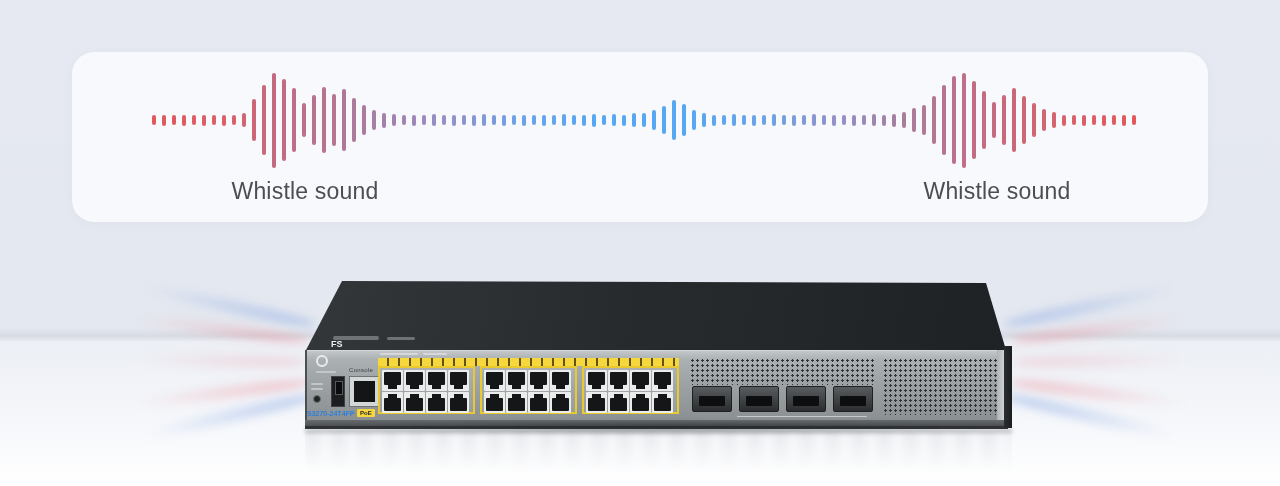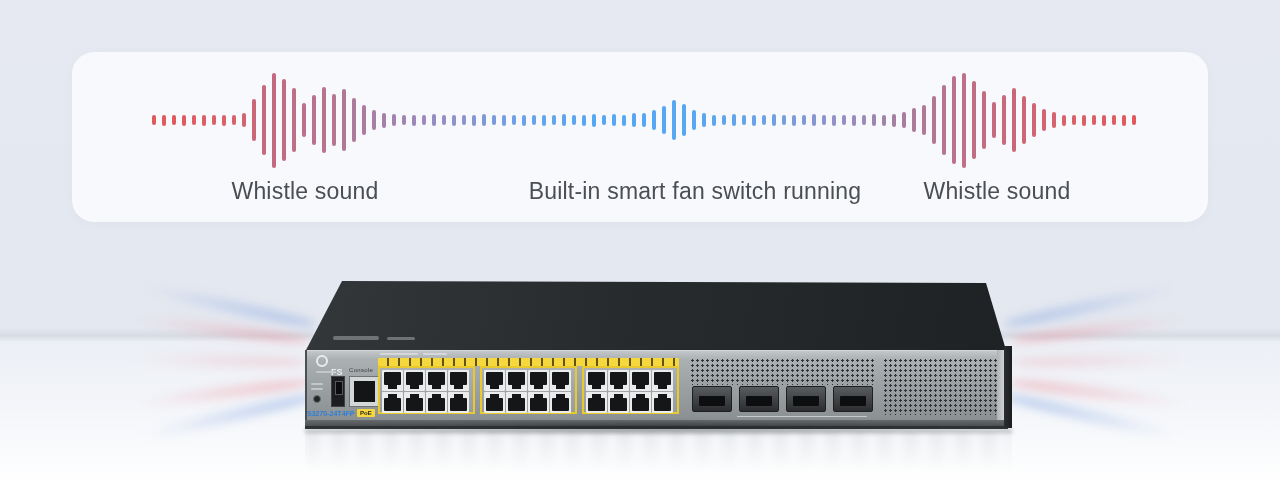--- a/index.html
+++ b/index.html
@@ -42,21 +42,21 @@
     border-top:1px solid #d4d7d8;box-sizing:border-box;
   }
   .front-left-edge{position:absolute;left:0;top:70px;width:2px;height:70px;background:#4b4f51;}
   .bottom-strip{position:absolute;left:0;top:140px;width:700px;height:6px;background:linear-gradient(180deg,#676b6d,#4e5254);}
   .bottom-edge{position:absolute;left:0;top:146px;width:703px;height:3px;background:#2e3133;}
   .right-bezel{position:absolute;left:692px;top:70px;width:7px;height:70px;background:linear-gradient(90deg,#aeb2b4,#d0d3d5);}
   .right-side{position:absolute;left:699px;top:66px;width:8px;height:82px;background:linear-gradient(90deg,#2b2e30,#1b1d1f);}
   .ground-shadow{position:absolute;left:5px;top:143px;width:696px;height:10px;background:radial-gradient(ellipse at 50% 50%,rgba(25,28,31,.5),rgba(25,28,31,0) 72%);filter:blur(3px);}
   
   .logo-circle{position:absolute;left:11px;top:75px;width:12px;height:12px;border:2px solid #e9ebeb;border-radius:50%;box-sizing:border-box;}
-  .brand-txt{position:absolute;left:26px;top:87px;font-size:9px;font-weight:bold;color:#eceeee;}
+  .brand-txt{position:absolute;left:26px;top:59px;font-size:9px;font-weight:bold;color:#eceeee;}
   .mini-dash{position:absolute;height:2px;border-radius:1px;background:#c9cccd;opacity:.85;}
   .reset-dot{position:absolute;left:8px;top:115px;width:6px;height:6px;background:#222425;border-radius:50%;border:1px solid #6e7274;}
   .usb-port{position:absolute;left:26px;top:96px;width:14px;height:31px;background:#1b1d1e;border:1px solid #3e4143;box-sizing:border-box;}
   .usb-slot{position:absolute;left:3px;top:4px;width:6px;height:12px;background:#0b0c0d;border:1px solid #55595b;}
   .console-label{position:absolute;left:44px;top:87px;font-size:6px;color:#3d4143;letter-spacing:.3px;}
   .console-port{position:absolute;left:44px;top:96px;width:31px;height:31px;background:#d4d7d8;border:1px solid #6f7375;box-sizing:border-box;}
   .console-jack{position:absolute;left:4px;top:4px;width:21px;height:21px;background:#131516;}
   .model-txt{position:absolute;left:2px;top:130px;font-size:7px;font-weight:bold;color:#2f7fd6;white-space:nowrap;}
   .poe-chip{position:absolute;left:52px;top:129px;font-size:6px;font-weight:bold;color:#20242a;background:#f6d73e;padding:1px 3px;border-radius:1px;}
   
@@ -182,21 +182,20 @@
       <div class="wbar" style="height: 11px; background: rgb(215, 98, 107);"></div>
       <div class="wbar" style="height: 10px; background: rgb(218, 97, 104);"></div>
       <div class="wbar" style="height: 11px; background: rgb(219, 96, 102);"></div>
       <div class="wbar" style="height: 10px; background: rgb(221, 94, 100);"></div>
       <div class="wbar" style="height: 11px; background: rgb(222, 93, 98);"></div>
       <div class="wbar" style="height: 10px; background: rgb(223, 92, 96);"></div>
       <div class="wbar" style="height: 11px; background: rgb(225, 90, 94);"></div>
       <div class="wbar" style="height: 10px; background: rgb(226, 89, 92);"></div>
     </div>
   <div class="wlabel" style="left:233px">Whistle sound</div>
-  <div class="wlabel" style="left:623px">Built-in smart fan switch running</div>
   <div class="wlabel" style="left:925px">Whistle sound</div>
 </div>
 
 <div class="beam bl" style="left:138px;top:300px;transform:rotate(12deg)"></div>
 <div class="beam pl" style="left:130px;top:324px;transform:rotate(7deg)"></div>
 <div class="beam pl" style="left:128px;top:355px;transform:rotate(1deg);opacity:.6"></div>
 <div class="beam pl" style="left:132px;top:387px;transform:rotate(-7deg)"></div>
 <div class="beam bl" style="left:140px;top:410px;transform:rotate(-13deg)"></div>
 
 <div class="beam br" style="left:1002px;top:300px;transform:rotate(-12deg)"></div>

